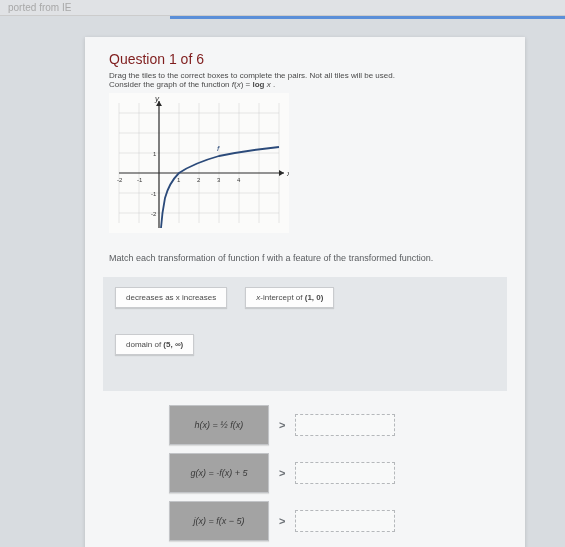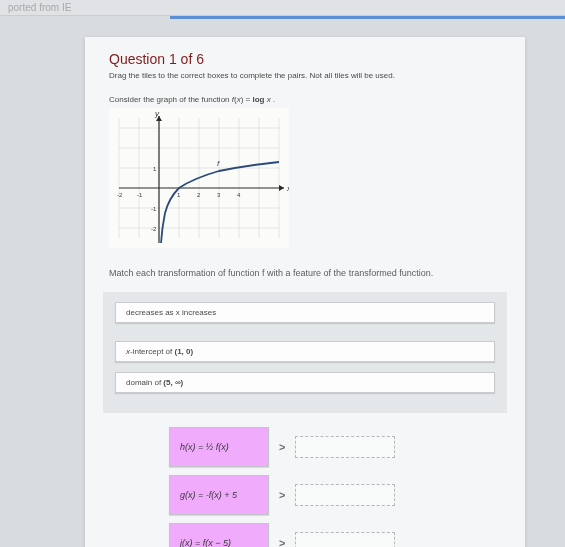--- a/index.html
+++ b/index.html
@@ -1,30 +1,30 @@
 <!DOCTYPE html>
 <html><head>
 <meta charset="utf-8">
 <style>
 * { box-sizing: border-box; margin: 0; padding: 0; }
 body { font-family: Arial, sans-serif; background: #d8dce0; width: 565px; height: 547px; overflow: hidden; }
 .top-bar { background: #e0e2e5; padding: 2px 8px; font-size: 10px; color: #a8a8a8; border-bottom: 1px solid #ccc; }
 .blue-strip { background: #5b8fd8; height: 3px; width: 70%; margin-left: 30%; }
 .page { background: #f5f6f7; margin: 18px 40px 0 85px; padding: 14px 24px; box-shadow: 0 1px 4px rgba(0,0,0,0.15); min-height: 500px; position: relative; }
 .q-title { color: #7f1d1d; font-size: 14px; font-weight: normal; margin-bottom: 4px; }
-.instr { color: #4a4a4a; font-size: 8px; margin-bottom: 15px; }
+.instr { color: #4a4a4a; font-size: 8px; margin-bottom: 0; }
 .fn-line { color: #4a4a4a; font-size: 8px; margin-bottom: 0; }
 .graph { width: 180px; height: 140px; margin: 4px 0 8px 0; }
 .match-text { color: #5a5d60; font-size: 9px; margin: 8px 0 14px 0; }
 .tiles-area { background: #e4e7ea; padding: 10px 12px; margin: 0 -6px 14px -6px; }
-.tiles-row { display: flex; gap: 18px; margin-bottom: 10px; flex-direction: column; }
+.tiles-row { display: flex; gap: 18px; margin-bottom: 26px; }
 .tile { background: #fdfdfd; border: 1px solid #c9cbce; padding: 5px 10px; font-size: 8px; color: #4a4a4a; box-shadow: 0 1px 1px rgba(0,0,0,0.12); cursor: move; white-space: nowrap; }
 .pairs { margin: 8px 0 0 60px; }
 .pair-row { display: flex; align-items: center; gap: 10px; margin-bottom: 8px; }
-.fn-box { background: #f0abfc; border: 1px solid #c2c4c7; padding: 14px 10px; font-size: 9px; color: #3a3a3a; box-shadow: 0 1px 1px rgba(0,0,0,0.1); min-width: 100px; font-style: italic; }
+.fn-box { background: #a3a3a3; border: 1px solid #c2c4c7; padding: 14px 10px; font-size: 9px; color: #3a3a3a; box-shadow: 0 1px 1px rgba(0,0,0,0.1); min-width: 100px; text-align: center; font-style: italic; }
 .arrow { color: #6b7075; font-size: 11px; font-weight: bold; }
 .drop { border: 1px dashed #b5b8bb; width: 100px; height: 22px; background: rgba(255,255,255,0.3); }
 .submit-wrap { text-align: center; margin-top: 14px; }
 .submit { background: #2b7fb8; color: #fff; padding: 6px 22px; font-size: 12px; border: none; display: inline-block; }
 </style>
 </head>
 <body>
 
 <div class="top-bar">
   <span>ported from IE</span>

